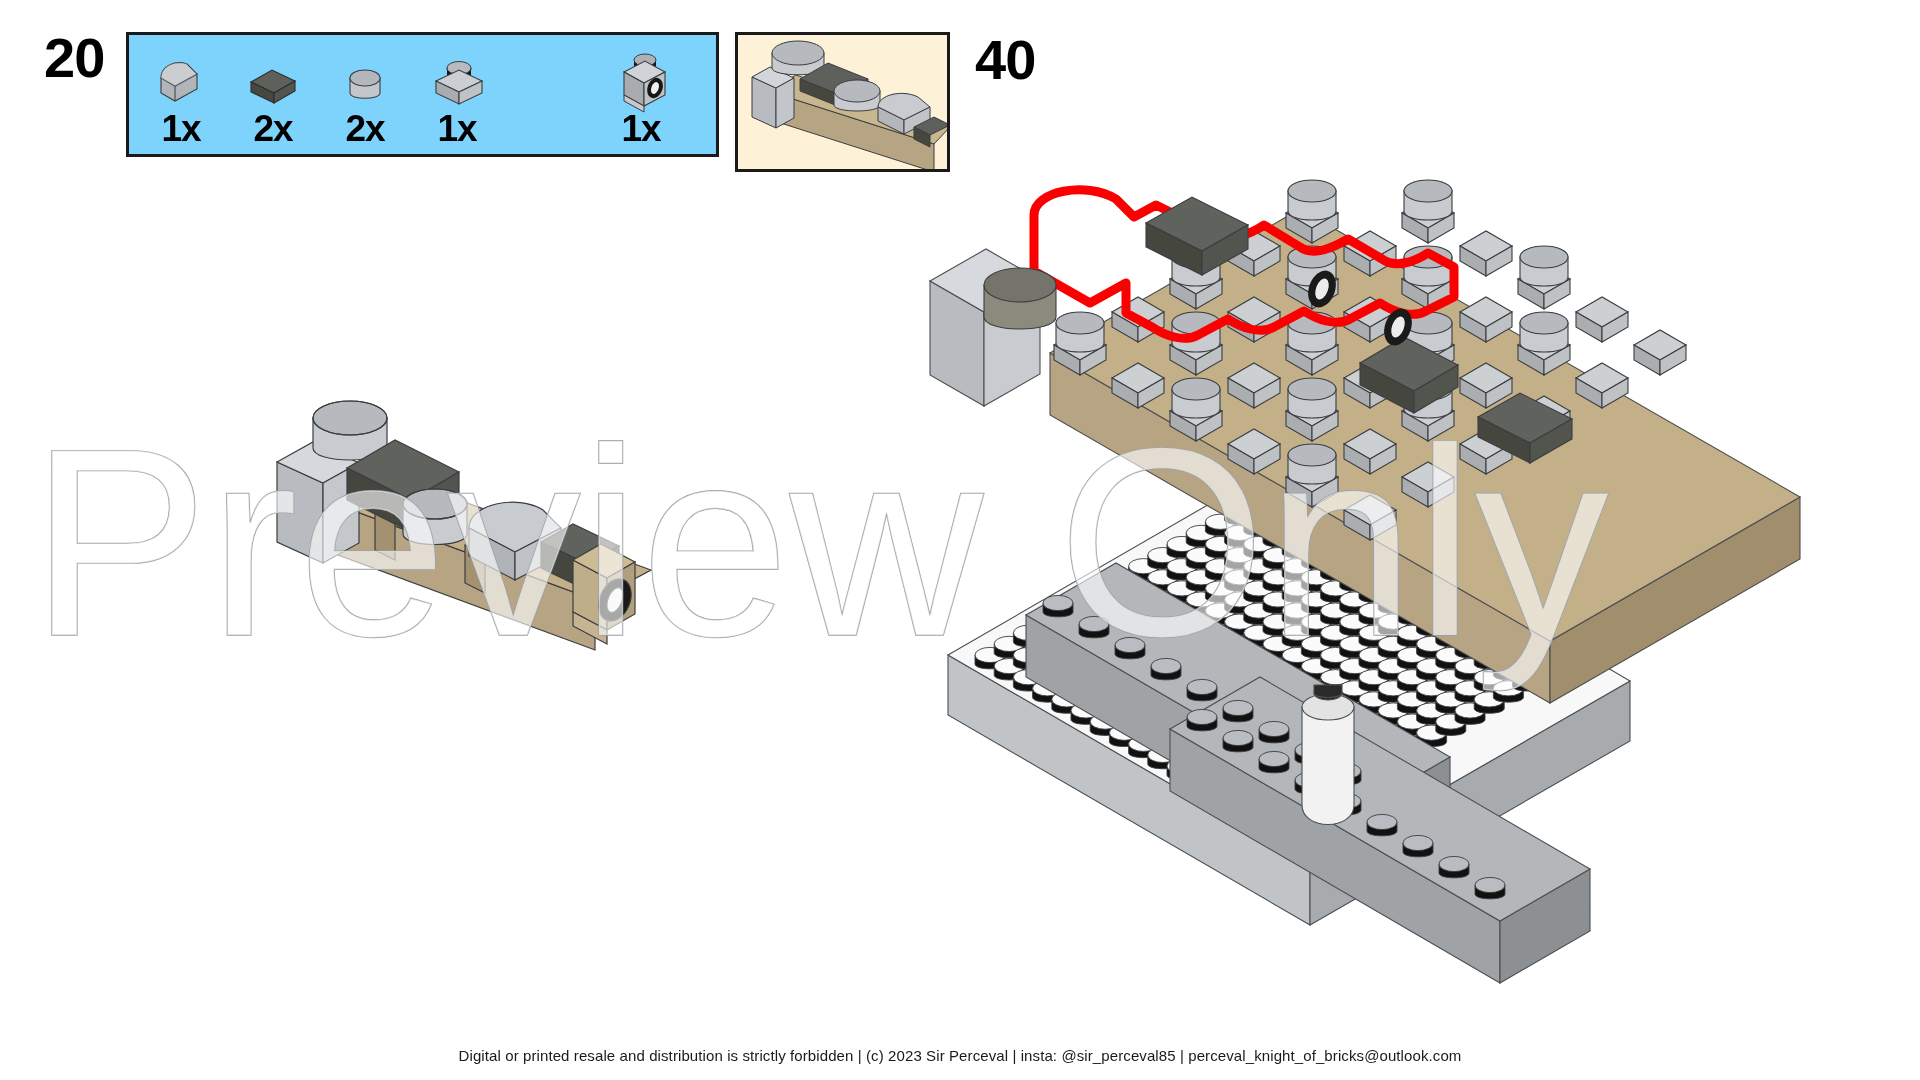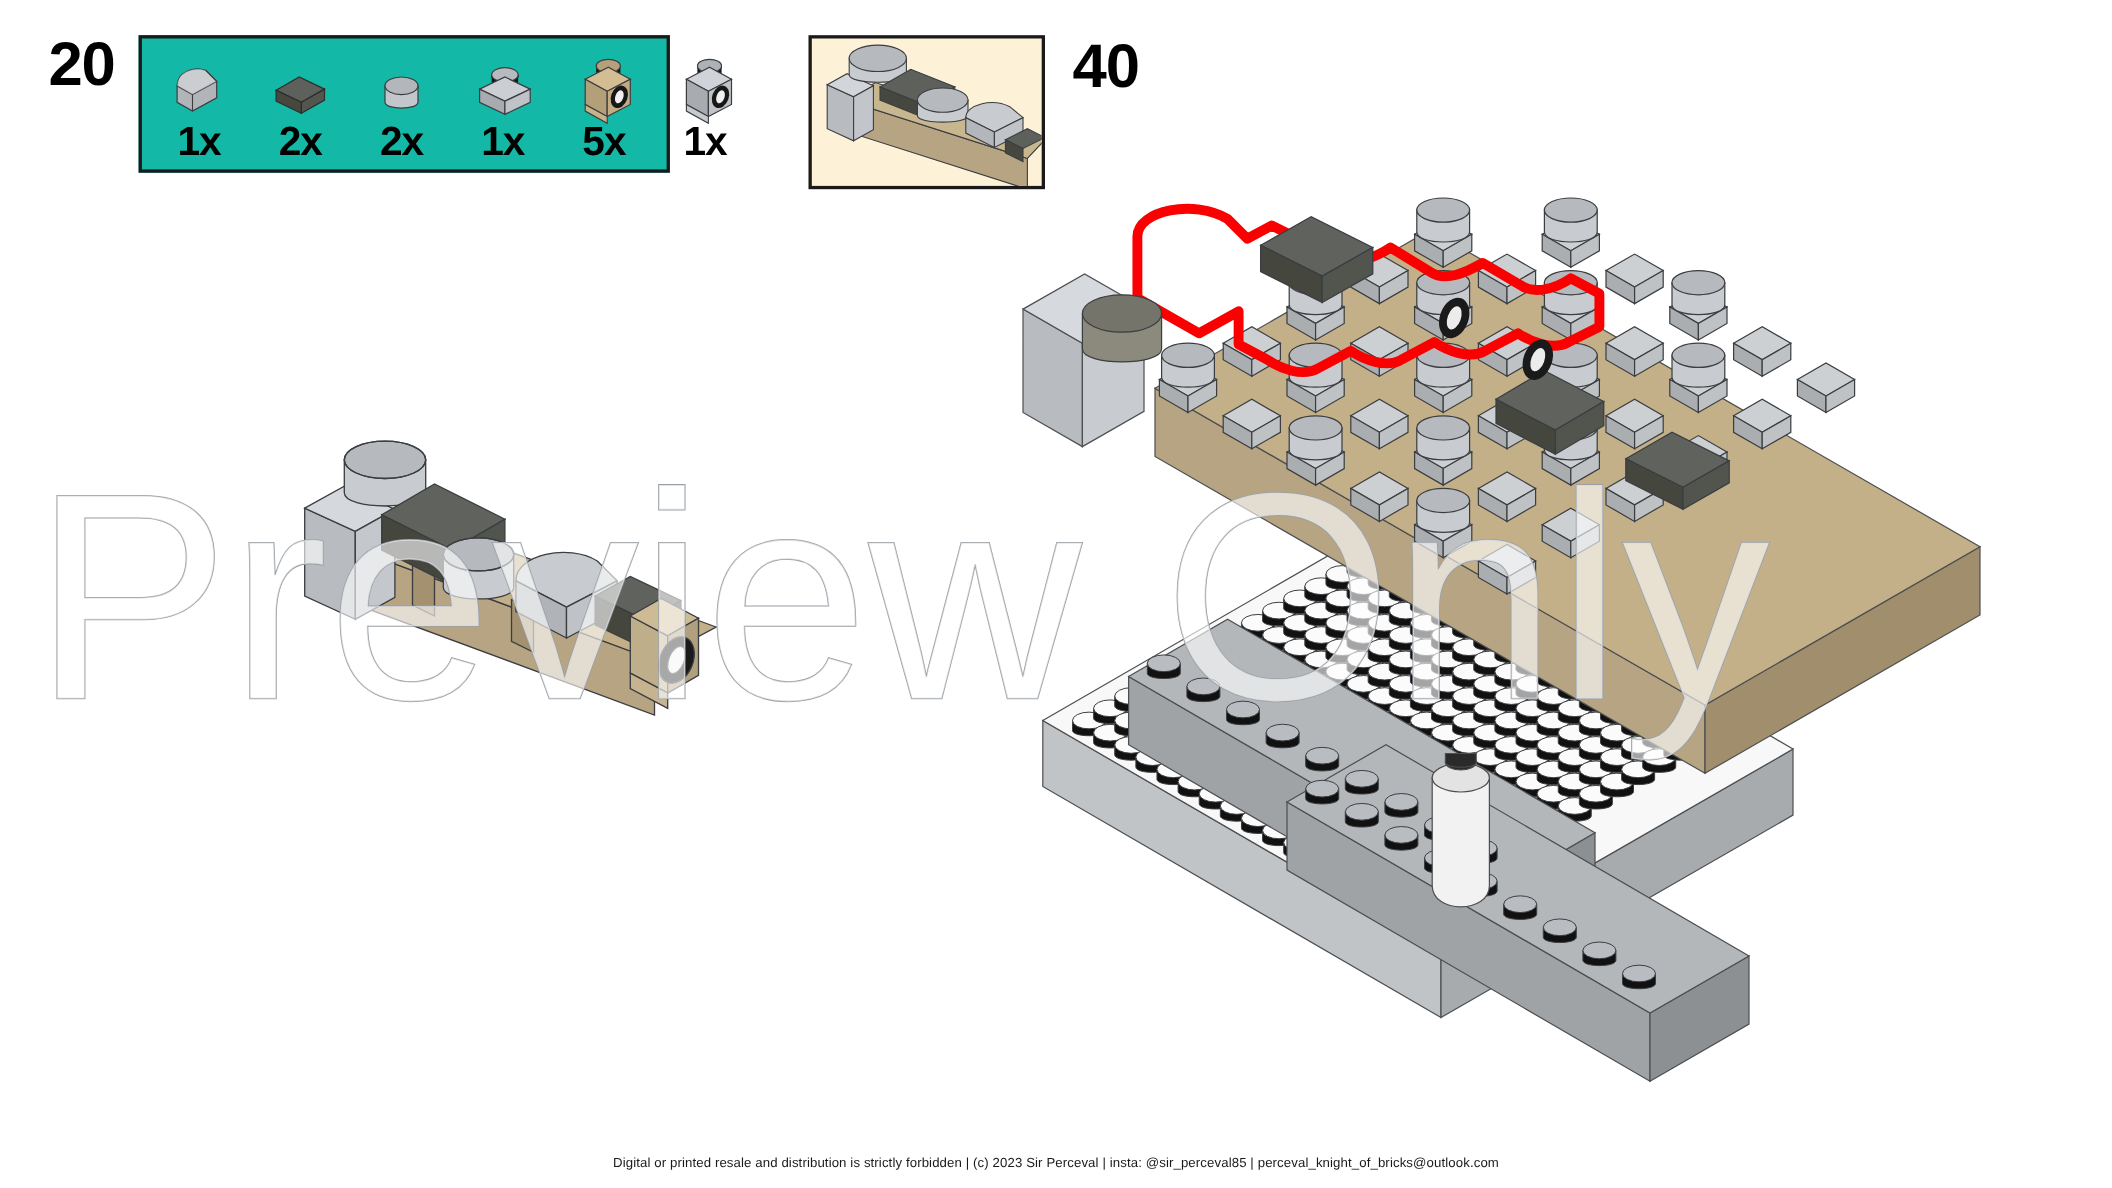--- a/index.html
+++ b/index.html
@@ -35,23 +35,23 @@
     user-select: none;
   }
   #step-19-number { left: 44px;  top: 30px; }
   #step-20-number { left: 975px; top: 32px; }
 
   
   #parts-box {
     position: absolute;
     left: 126px;
     top: 32px;
-    width: 483px;
+    width: 593px;
     height: 125px;
-    background: #14b8a6;
+    background: #7dd3fc;
     border: 3px solid #1a1a1a;
     box-sizing: border-box;
   }
   .part-cell {
     position: absolute;
     bottom: 6px;
     width: 92px;
     text-align: center;
   }
   .part-art {
@@ -109,21 +109,21 @@
   #watermark svg { display: block; }
 
   
   #footer {
     position: absolute;
     left: 0;
     right: 0;
     bottom: 16px;
     text-align: center;
     font-family: "Liberation Sans", sans-serif;
-    font-size: 12px;
+    font-size: 15px;
     color: #1a1a1a;
     letter-spacing: 0.1px;
   }
 
   svg { overflow: visible; }
 </style>
 </head>
 <body>
 
 <div id="page">
@@ -173,36 +173,20 @@
           <path d="M36 21 L36 27 C36 31, 60 31, 60 27 L60 21 Z" fill="#171717"></path>
           <ellipse cx="48" cy="20" rx="12" ry="6.5" fill="#b7babe" stroke="#3b3d40" stroke-width="1"></ellipse>
           <path d="M25 33 L48 22 L71 33 L48 44 Z" fill="#cbced2" stroke="#3b3d40" stroke-width="1.1"></path>
           <path d="M25 33 L25 45 L48 56 L48 44 Z" fill="#a8abaf" stroke="#3b3d40" stroke-width="1.1"></path>
           <path d="M48 44 L48 56 L71 45 L71 33 Z" fill="#bfc2c6" stroke="#3b3d40" stroke-width="1.1"></path>
         </svg>
       </div>
       <div class="part-qty">1x</div>
     </div>
 
-    <div class="part-cell" style="left:374px;">
-      <div class="part-art">
-        <svg width="92" height="62" viewBox="0 0 92 62">
-          <ellipse cx="50" cy="13" rx="11" ry="6" fill="#171717"></ellipse>
-          <path d="M39 13 L39 19 C39 23, 61 23, 61 19 L61 13 Z" fill="#171717"></path>
-          <ellipse cx="50" cy="12" rx="11" ry="6" fill="#b5a07a" stroke="#3b3d40" stroke-width="1"></ellipse>
-          <path d="M29 24 L50 13 L70 24 L49 35 Z" fill="#d3bd92" stroke="#3b3d40" stroke-width="1.1"></path>
-          <path d="M29 24 L29 47 L49 58 L49 35 Z" fill="#b39f78" stroke="#3b3d40" stroke-width="1.1"></path>
-          <path d="M49 35 L49 58 L70 47 L70 24 Z" fill="#c3ac84" stroke="#3b3d40" stroke-width="1.1"></path>
-          <ellipse cx="60" cy="40" rx="7.5" ry="10.5" fill="#171717" transform="rotate(20 60 40)"></ellipse>
-          <ellipse cx="60" cy="40" rx="3.6" ry="6.2" fill="#f0f0f0" transform="rotate(20 60 40)"></ellipse>
-          <path d="M29 47 L29 53 L49 64 L49 58 Z" fill="#c8b288" stroke="#3b3d40" stroke-width="1"></path>
-        </svg>
-      </div>
-      <div class="part-qty">5x</div>
-    </div>
 
     <div class="part-cell" style="left:466px;">
       <div class="part-art">
         <svg width="92" height="62" viewBox="0 0 92 62">
           <ellipse cx="50" cy="13" rx="11" ry="6" fill="#171717"></ellipse>
           <path d="M39 13 L39 19 C39 23, 61 23, 61 19 L61 13 Z" fill="#171717"></path>
           <ellipse cx="50" cy="12" rx="11" ry="6" fill="#aeb1b5" stroke="#3b3d40" stroke-width="1"></ellipse>
           <path d="M29 24 L50 13 L70 24 L49 35 Z" fill="#d0d3d7" stroke="#3b3d40" stroke-width="1.1"></path>
           <path d="M29 24 L29 47 L49 58 L49 35 Z" fill="#a8abaf" stroke="#3b3d40" stroke-width="1.1"></path>
           <path d="M49 35 L49 58 L70 47 L70 24 Z" fill="#bfc2c6" stroke="#3b3d40" stroke-width="1.1"></path>

